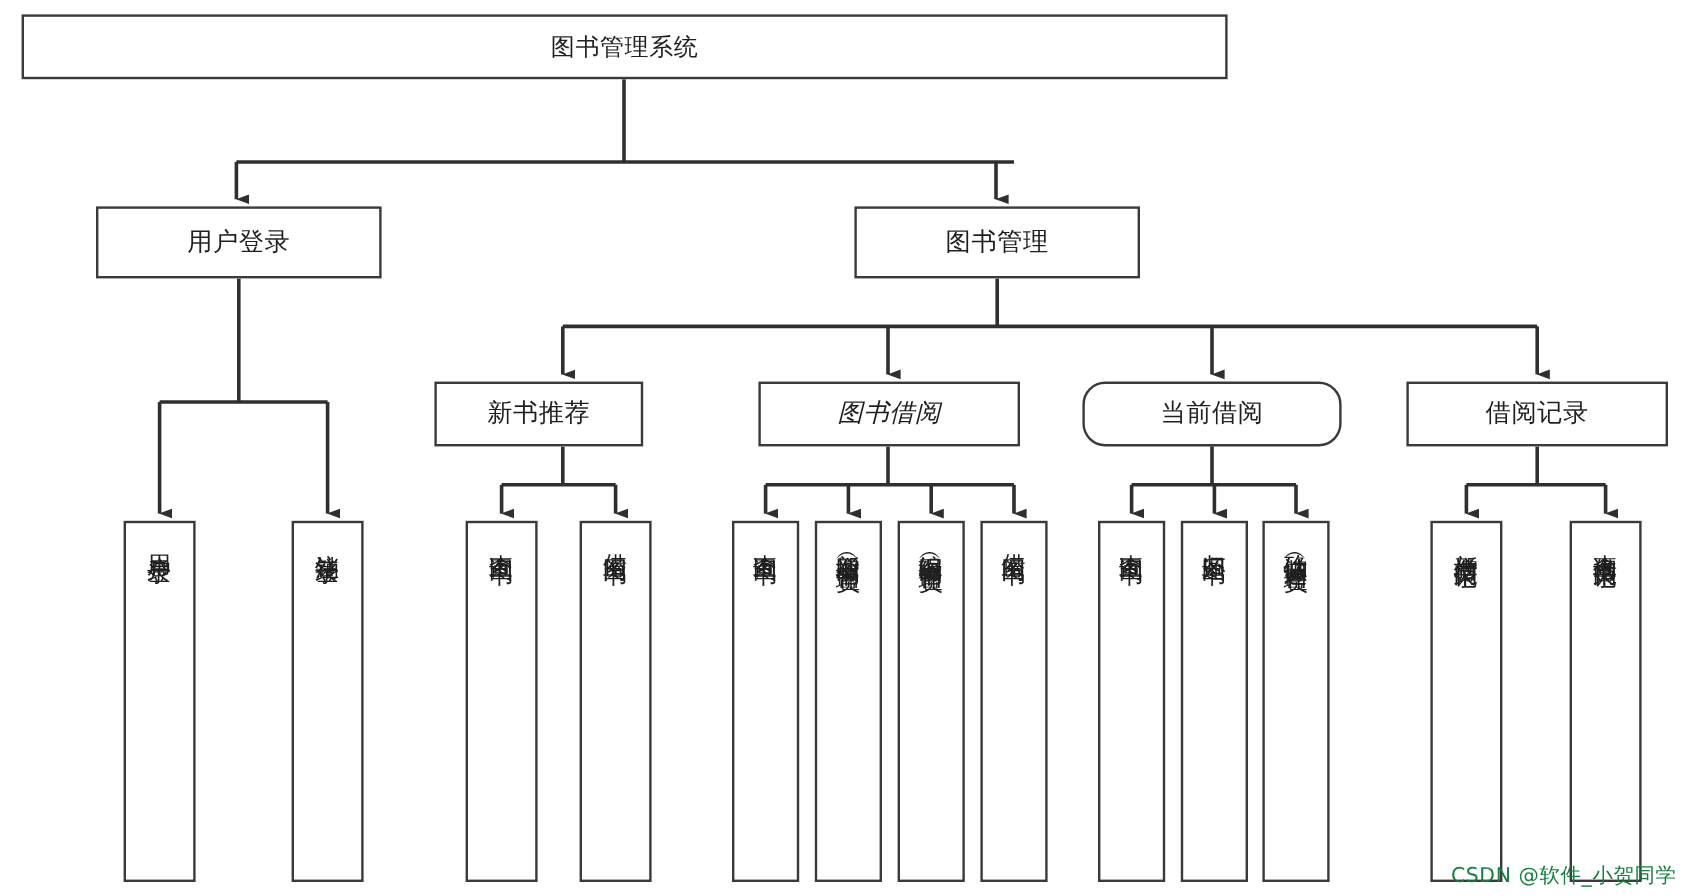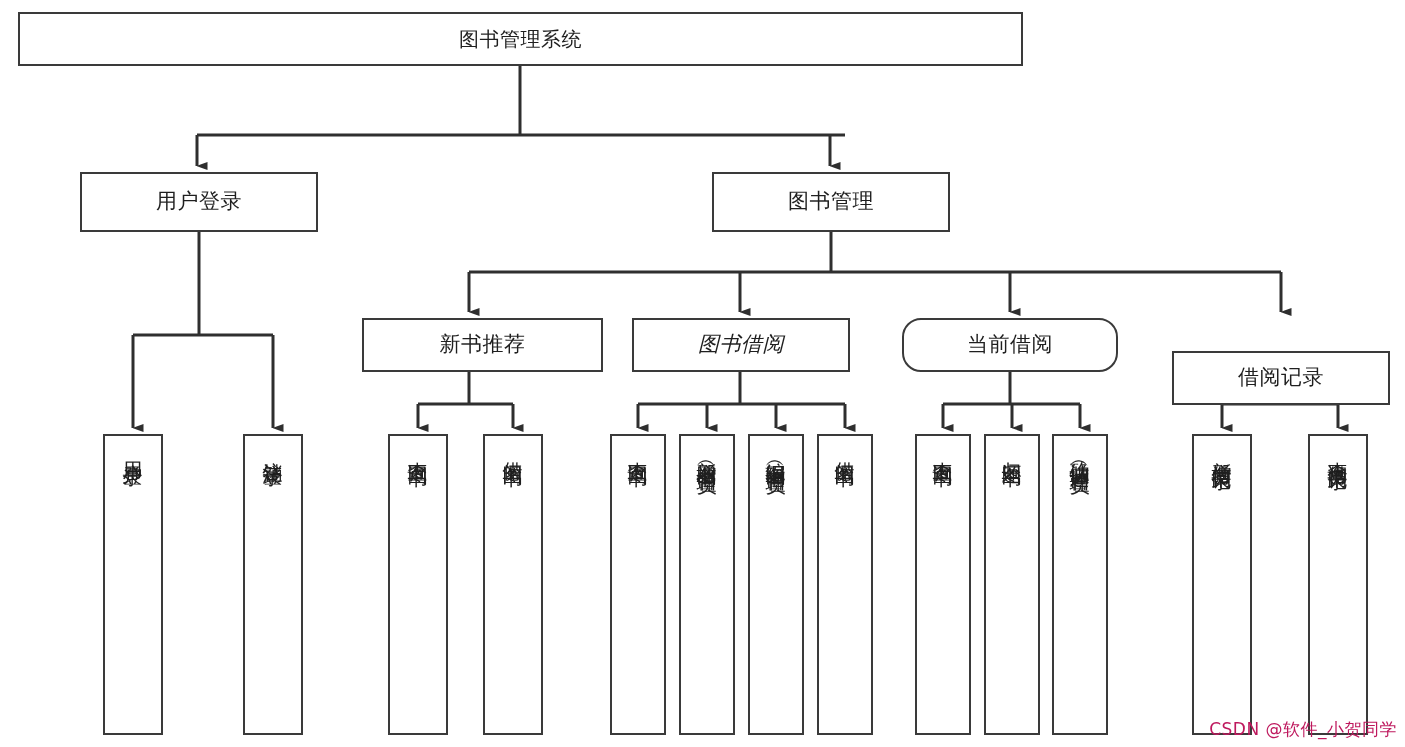--- a/index.html
+++ b/index.html
@@ -55,21 +55,21 @@
     letter-spacing: 2px;
     line-height: 1;
     white-space: nowrap;
     display: block;
   }
   .watermark {
     position: absolute;
     right: 8px;
     bottom: 6px;
     font-size: 17px;
-    color: #be185d;
+    color: #15803d;
     white-space: nowrap;
     letter-spacing: 0.5px;
   }
 </style>
 </head>
 <body>
 
 <div id="canvas">
 
   <svg class="edges" viewBox="0 0 1405 747" xmlns="http://www.w3.org/2000/svg">
@@ -126,30 +126,30 @@
     <span>图书管理系统</span>
   </div>
 
   <div class="node horiz" style="left: 80px; top: 172px; width: 238px; height: 60px;">
     <span>用户登录</span>
   </div>
   <div class="node horiz" style="left: 712px; top: 172px; width: 238px; height: 60px;">
     <span>图书管理</span>
   </div>
 
-  <div class="node horiz" style="left: 362px; top: 318px; width: 241px; height: 54px;">
+  <div class="node horiz" style="left: 362px; top: 318px; width: 174px; height: 54px;">
     <span>新书推荐</span>
   </div>
   <div class="node horiz" style="left: 632px; top: 318px; width: 218px; height: 54px; font-style: italic;">
     <span>图书借阅</span>
   </div>
   <div class="node horiz" style="left: 902px; top: 318px; width: 216px; height: 54px; border-radius: 19px;">
     <span>当前借阅</span>
   </div>
-  <div class="node horiz" style="left: 1172px; top: 318px; width: 218px; height: 54px; margin-top: 33px;">
+  <div class="node horiz" style="left: 1172px; top: 318px; width: 218px; height: 54px;">
     <span>借阅记录</span>
   </div>
 
   <div class="node leaf" style="left: 103px; top: 434px; width: 60px; height: 301px;">
     <span class="vtext">用户登录</span>
   </div>
   <div class="node leaf" style="left: 243px; top: 434px; width: 60px; height: 301px;">
     <span class="vtext">注销登录</span>
   </div>
   <div class="node leaf" style="left: 388px; top: 434px; width: 60px; height: 301px;">

